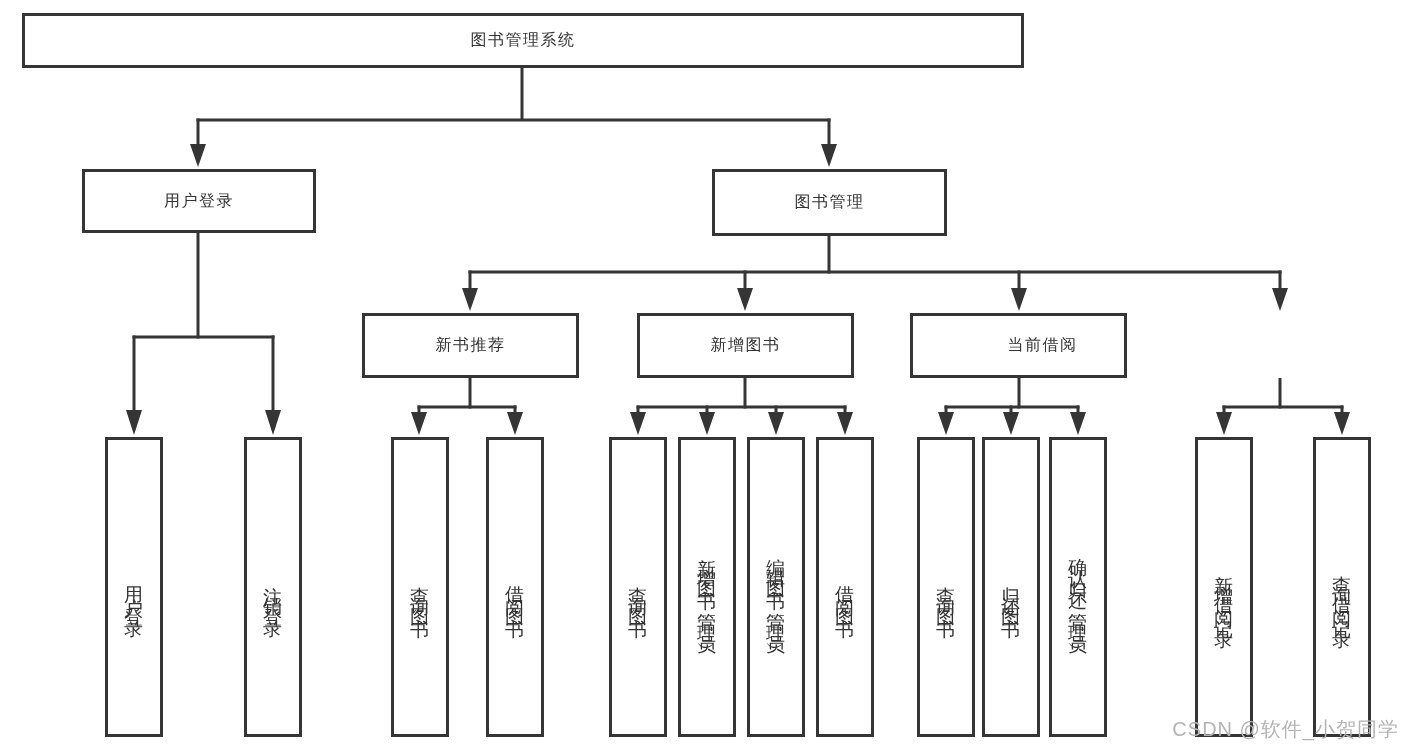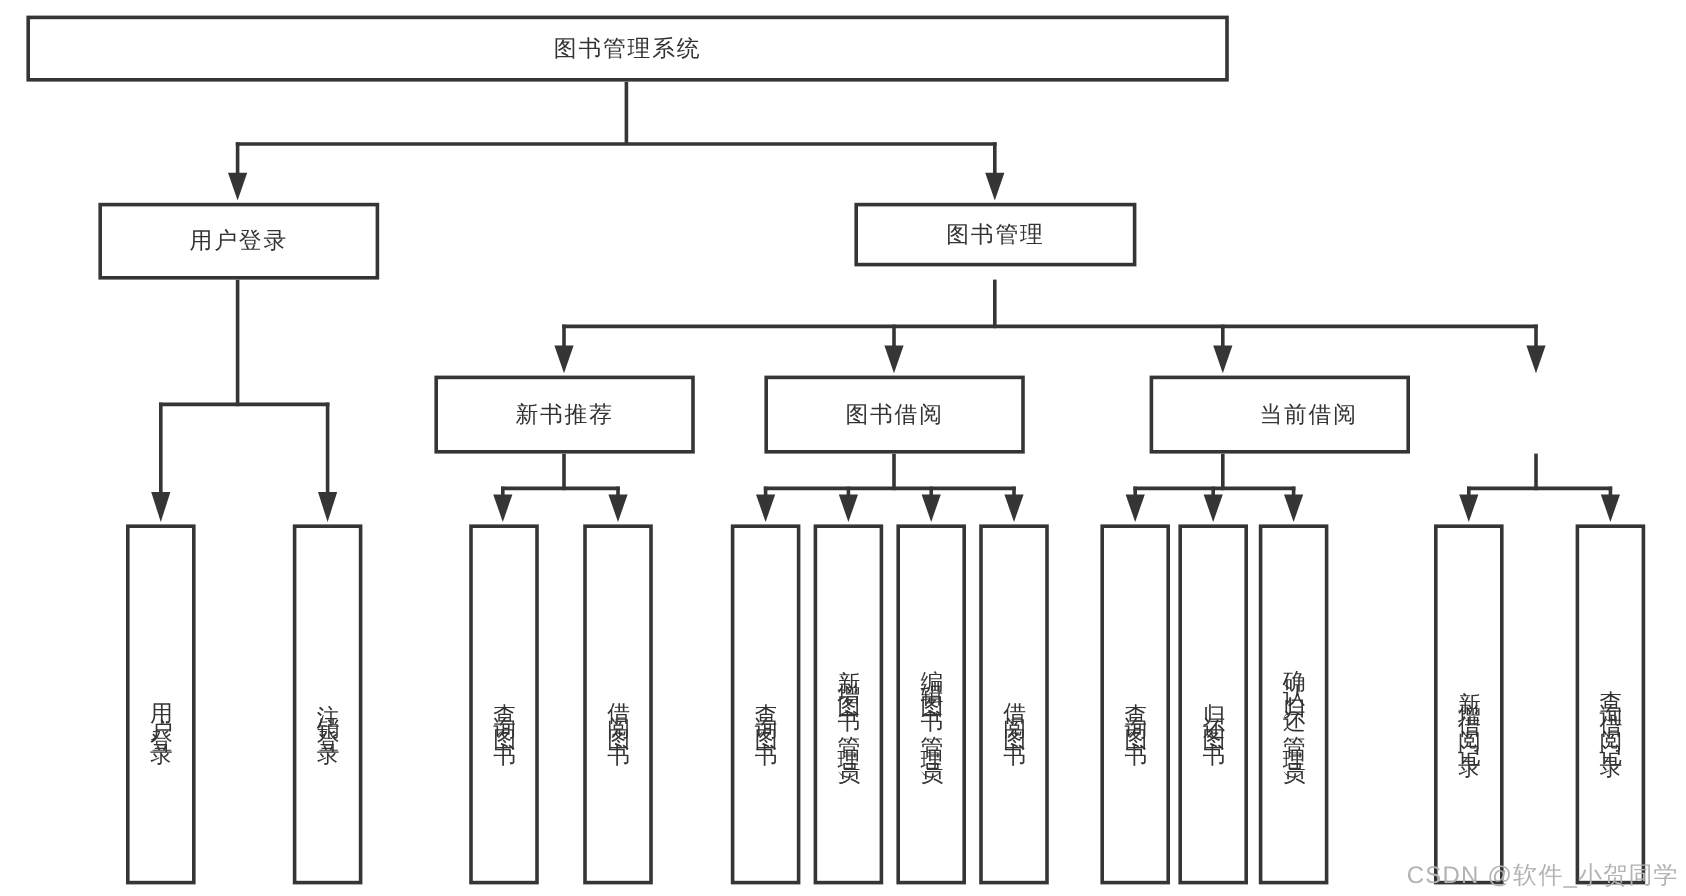--- a/index.html
+++ b/index.html
@@ -7,36 +7,36 @@
     position:relative;width:1405px;height:747px;background:#ffffff;
     font-family:"Liberation Sans",sans-serif;overflow:hidden;
   }
   .connectors{position:absolute;left:0;top:0;z-index:1;}
   .box{
     position:absolute;box-sizing:border-box;z-index:2;
     border:3px solid #353535;background:#ffffff;color:#333333;
     display:flex;align-items:center;justify-content:center;
     text-align:center;
   }
-  .h{font-size:19px;letter-spacing:1.5px;}
+  .h{font-size:16px;letter-spacing:1.5px;}
   .leaf span{
     writing-mode:vertical-rl;text-orientation:mixed;
     font-size:19px;letter-spacing:11px;line-height:1;
     margin-bottom:-11px;white-space:nowrap;
   }
   
   .n-root{left:22px;top:13px;width:1002px;height:55px;}
   
   .n-l2a{left:82px;top:169px;width:234px;height:64px;}
-  .n-l2b{left:712px;top:169px;width:235px;height:53px;text-align:center;}
+  .n-l2b{left:712px;top:169px;width:235px;height:67px;text-align:center;}
   
   .n-l3{top:313px;height:65px;}
   .n-l3a{left:362px;width:217px;font-family:Liberation Serif, serif;}
   .n-l3b{left:637px;width:217px;}
-  .n-l3c{left:958px;width:217px;padding-left:48px;}
+  .n-l3c{left:910px;width:217px;padding-left:48px;}
   .n-l3d{left:1172px;width:216px;}
   
   .lf{top:437px;width:58px;height:300px;}
   .lf-a1{left:105px;}  .lf-a2{left:244px;}
   .lf-b1{left:391px;}  .lf-b2{left:486px;}
   .lf-c1{left:609px;}  .lf-c2{left:678px;}  .lf-c3{left:747px;}  .lf-c4{left:816px;}
   .lf-d1{left:917px;}  .lf-d2{left:982px;}  .lf-d3{left:1049px;}
   .lf-e1{left:1195px;} .lf-e2{left:1313px;}
   .watermark{
     position:absolute;right:6px;bottom:4px;z-index:5;
@@ -113,21 +113,21 @@
       <polygon points="1334,412 1350,412 1342,435"></polygon>
     </g>
   </svg>
 
   <div class="box h n-root">图书管理系统</div>
 
   <div class="box h n-l2a">用户登录</div>
   <div class="box h n-l2b">图书管理</div>
 
   <div class="box h n-l3 n-l3a">新书推荐</div>
-  <div class="box h n-l3 n-l3b">图书借阅</div>
+  <div class="box h n-l3 n-l3b">新增图书</div>
   <div class="box h n-l3 n-l3c">当前借阅</div>
 
   <div class="box leaf lf lf-a1">
     <span>用户登录</span>
   </div>
   <div class="box leaf lf lf-a2">
     <span>注销登录</span>
   </div>
 
   <div class="box leaf lf lf-b1">

